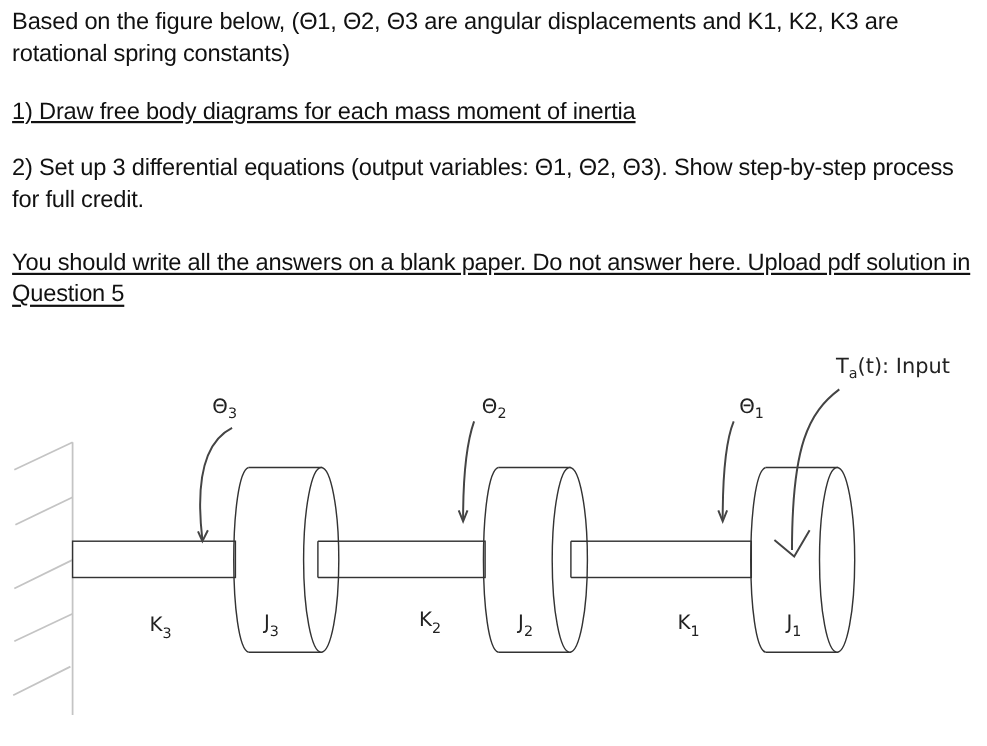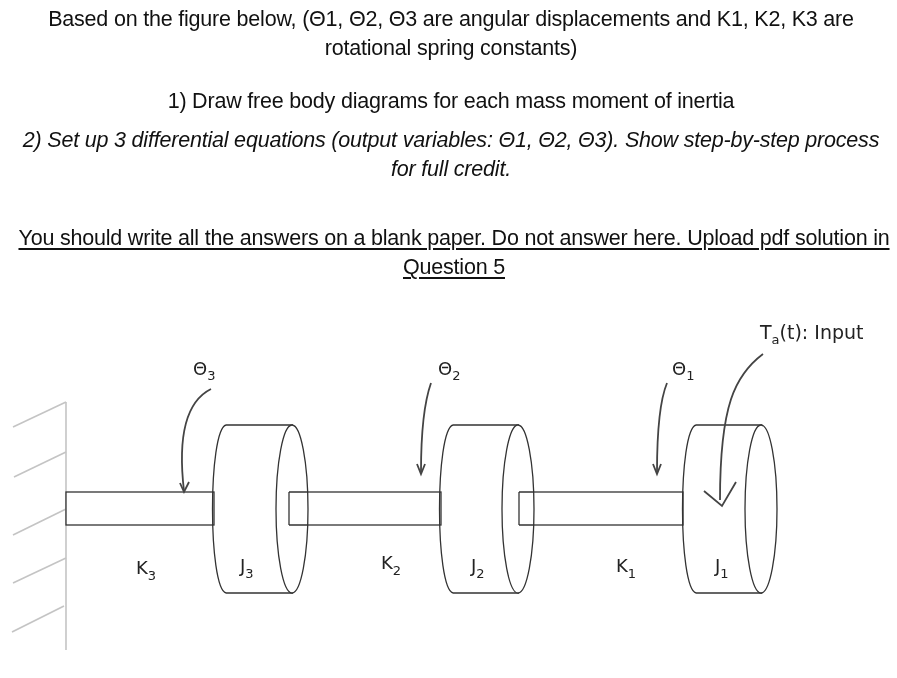--- a/index.html
+++ b/index.html
@@ -1,21 +1,21 @@
 <!DOCTYPE html>
 <html><head>
 <meta charset="utf-8">
 <style>
   html, body { margin: 0; padding: 0; background: #ffffff; }
   body { width: 897px; height: 678px; position: relative; overflow: hidden;
          font-family: "Liberation Sans", "DejaVu Sans", sans-serif; color: #111; }
-  .para { position: absolute; left: 11px; font-size: 21.5px; line-height: 29px; letter-spacing: -0.2px; margin: 0; text-align: center; }
+  .para { position: absolute; left: 11px; font-size: 21.5px; line-height: 29px; letter-spacing: -0.2px; margin: 0; }
   .p1 { top: 5px; width: 880px; }
-  .p2 { top: 87px; width: 880px; }
-  .p3 { top: 126px; width: 880px; font-style: italic; }
+  .p2 { top: 87px; width: 880px; text-decoration: underline; }
+  .p3 { top: 138px; width: 880px; }
   .p4 { top: 224px; width: 886px; text-decoration: underline; text-underline-offset: 3px; }
   #figure { position: absolute; left: 0; top: 300px; }
   .lbl { font-family: "DejaVu Sans", sans-serif; fill: #222; }
 </style>
 </head>
 <body>
 
 <p class="para p1">Based on the figure below,  (Θ1, Θ2, Θ3 are angular displacements and K1, K2, K3 are rotational spring constants)</p>
 <p class="para p2">1) Draw free body diagrams for each mass moment of inertia</p>
 <p class="para p3">2) Set up 3 differential equations (output variables: Θ1, Θ2, Θ3).  Show step-by-step process for full credit.</p>

